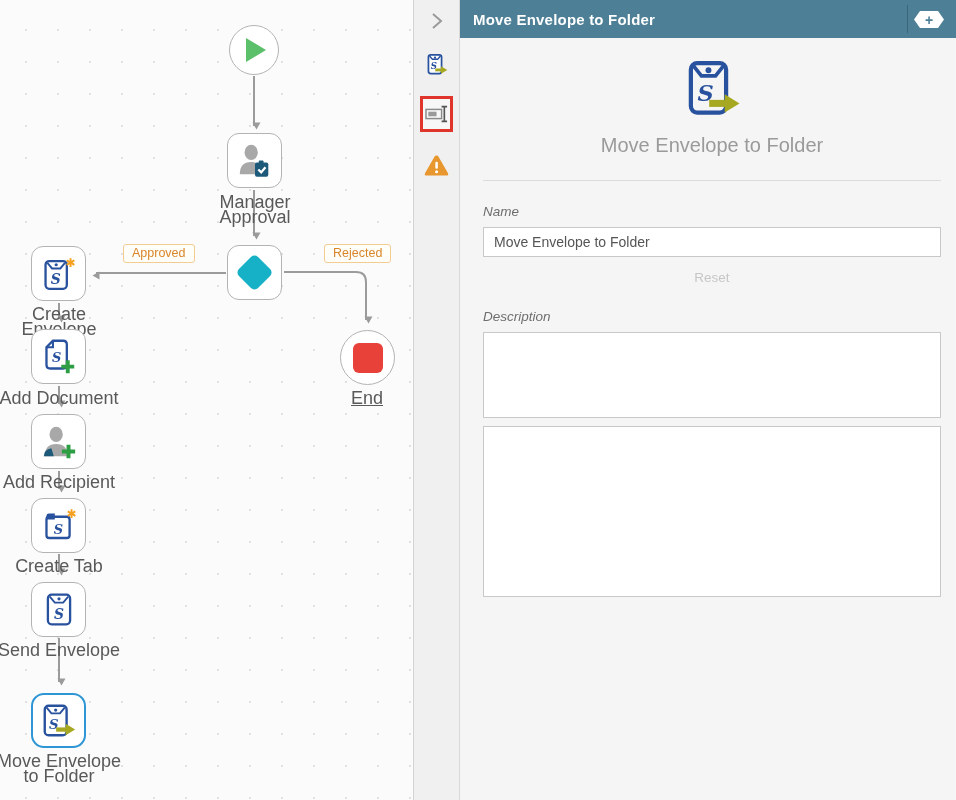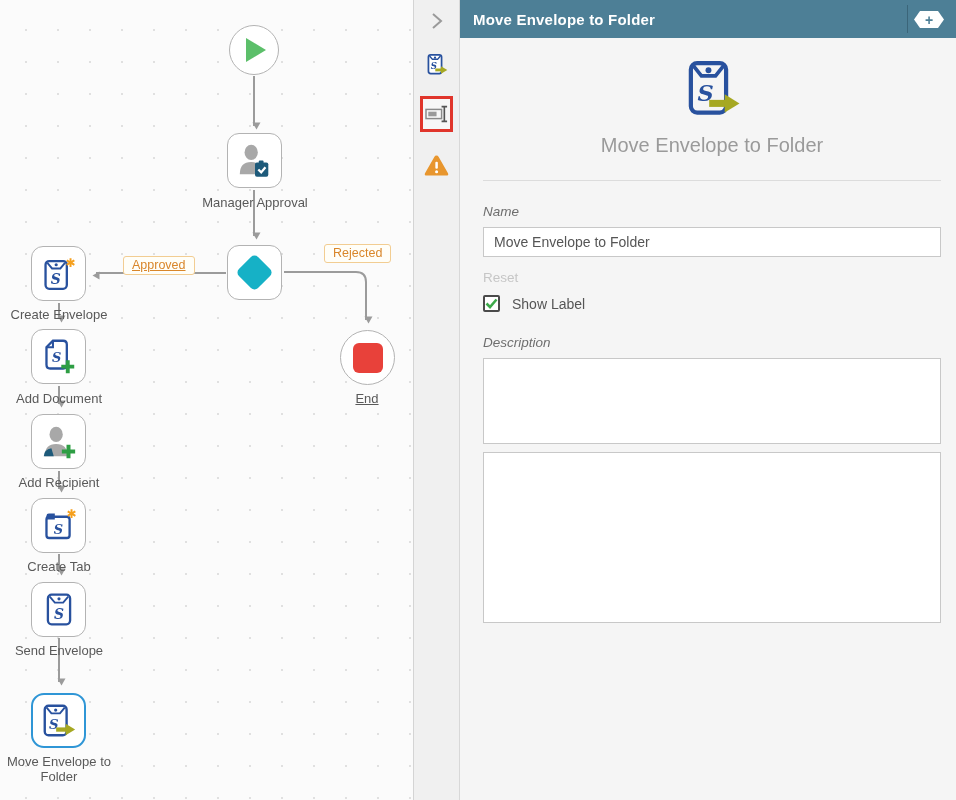--- a/index.html
+++ b/index.html
@@ -20,21 +20,21 @@
   .node {
     position: absolute; width: 55px; height: 55px; background: #fff;
     border: 1.5px solid #b3b3b3; border-radius: 12px;
     display: flex; align-items: center; justify-content: center;
   }
   .node.selected { border: 2px solid #2f96d6; border-radius: 13px; }
   .node.circle { border-radius: 50%; width: 50px; height: 50px; }
   .node.circle.end { width: 55px; height: 55px; }
   .node-label {
     position: absolute; width: 130px; text-align: center;
-    font-size: 13px; color: #595959; line-height: 15px;
+    font-size: 18px; color: #595959; line-height: 15px;
   }
   .edge-label {
     position: absolute; font-size: 12.5px; color: #d9862a;
     background: #fffef8; border: 1px solid #f2cd92; border-radius: 3px;
     padding: 1px 8px 2px 8px; white-space: nowrap;
   }
   .diamond {
     width: 27px; height: 27px; background: #16b1c6; border-radius: 5px;
     transform: rotate(45deg);
   }
@@ -88,21 +88,21 @@
   .step-title {
     text-align: center; font-size: 20px; color: #9a9a9a; margin-top: 9px;
   }
   .title-divider { border: none; border-top: 1px solid #dcdcdc; margin-top: 23px; }
   .field-label { font-size: 13.5px; color: #6e6e6e; margin-top: 23px; font-style: italic; }
   .name-input {
     width: 100%; height: 30px; margin-top: 8px; border: 1px solid #c8c8c8;
     background: #fff; font-family: "Liberation Sans", sans-serif;
     font-size: 14px; color: #555; padding: 0 10px; outline: none; display: block;
   }
-  .reset-row { text-align: left; margin-top: 11px; }
+  .reset-row { text-align: center; margin-top: 11px; }
   .reset-link { font-size: 13.5px; color: #c6c6c6; cursor: pointer; }
   .checkbox-row { display: flex; align-items: center; margin-top: 9px; }
   .checkbox {
     width: 17px; height: 17px; border: 2px solid #4a4a4a; border-radius: 2px;
     background: #fff; display: flex; align-items: center; justify-content: center;
     cursor: pointer;
   }
   .checkbox-label { font-size: 14px; color: #555; margin-left: 12px; }
   .panel-textarea {
     width: 100%; border: 1px solid #c8c8c8; background: #fff; margin-top: 8px;
@@ -152,21 +152,21 @@
         <rect x="20" y="21.5" width="14" height="15" rx="2" fill="#1d5a7a"></rect>
         <path d="M23.5 29 L26.5 32 L31 26.5" stroke="#fff" stroke-width="2.4" fill="none"></path>
       </svg>
     </div>
     <div class="node-label" style="left:190px;top:195px;">Manager Approval</div>
 
     <div class="node" style="left:227px;top:245px;">
       <div class="diamond"></div>
     </div>
 
-    <div class="edge-label" style="left:123px;top:256px;text-decoration:underline;">Approved</div>
+    <div class="edge-label" style="left:123px;top:244px;">Approved</div>
     <div class="edge-label" style="left:324px;top:244px;">Rejected</div>
 
     <div class="node" style="left:31px;top:246px;">
       <svg width="37" height="38" viewBox="0 0 40 40">
         <rect x="6" y="6" width="23" height="30" rx="4" fill="#fff" stroke="#28519e" stroke-width="2.5"></rect>
         <path d="M8 8 L13 14 H22 L27 8" fill="none" stroke="#28519e" stroke-width="2"></path>
         <circle cx="17.5" cy="10" r="1.7" fill="#28519e"></circle>
         <text x="17" y="31" font-size="15" font-style="italic" font-weight="bold" fill="#28519e" text-anchor="middle" font-family="DejaVu Serif, serif">S</text>
         <text x="33" y="12" font-size="13" fill="#f5a01e" text-anchor="middle" font-family="DejaVu Sans, sans-serif">✱</text>
       </svg>
@@ -291,28 +291,20 @@
 
       <hr class="title-divider">
 
       <div class="field-label">Name</div>
       <input class="name-input" type="text" value="Move Envelope to Folder" style="">
 
       <div class="reset-row">
         <span class="reset-link">Reset</span>
       </div>
 
-      <div class="checkbox-row">
-        <span class="checkbox">
-          <svg width="13" height="11" viewBox="0 0 13 11">
-            <path d="M1.5 5.5 L5 9 L11.5 1.5" stroke="#3daa4a" stroke-width="2.6" fill="none"></path>
-          </svg>
-        </span>
-        <span class="checkbox-label">Show Label</span>
-      </div>
 
       <div class="field-label">Description</div>
       <textarea class="panel-textarea desc-area" style=""></textarea>
 
       <textarea class="panel-textarea notes-area" style=""></textarea>
 
     </div>
   </div>
 
 </div>

